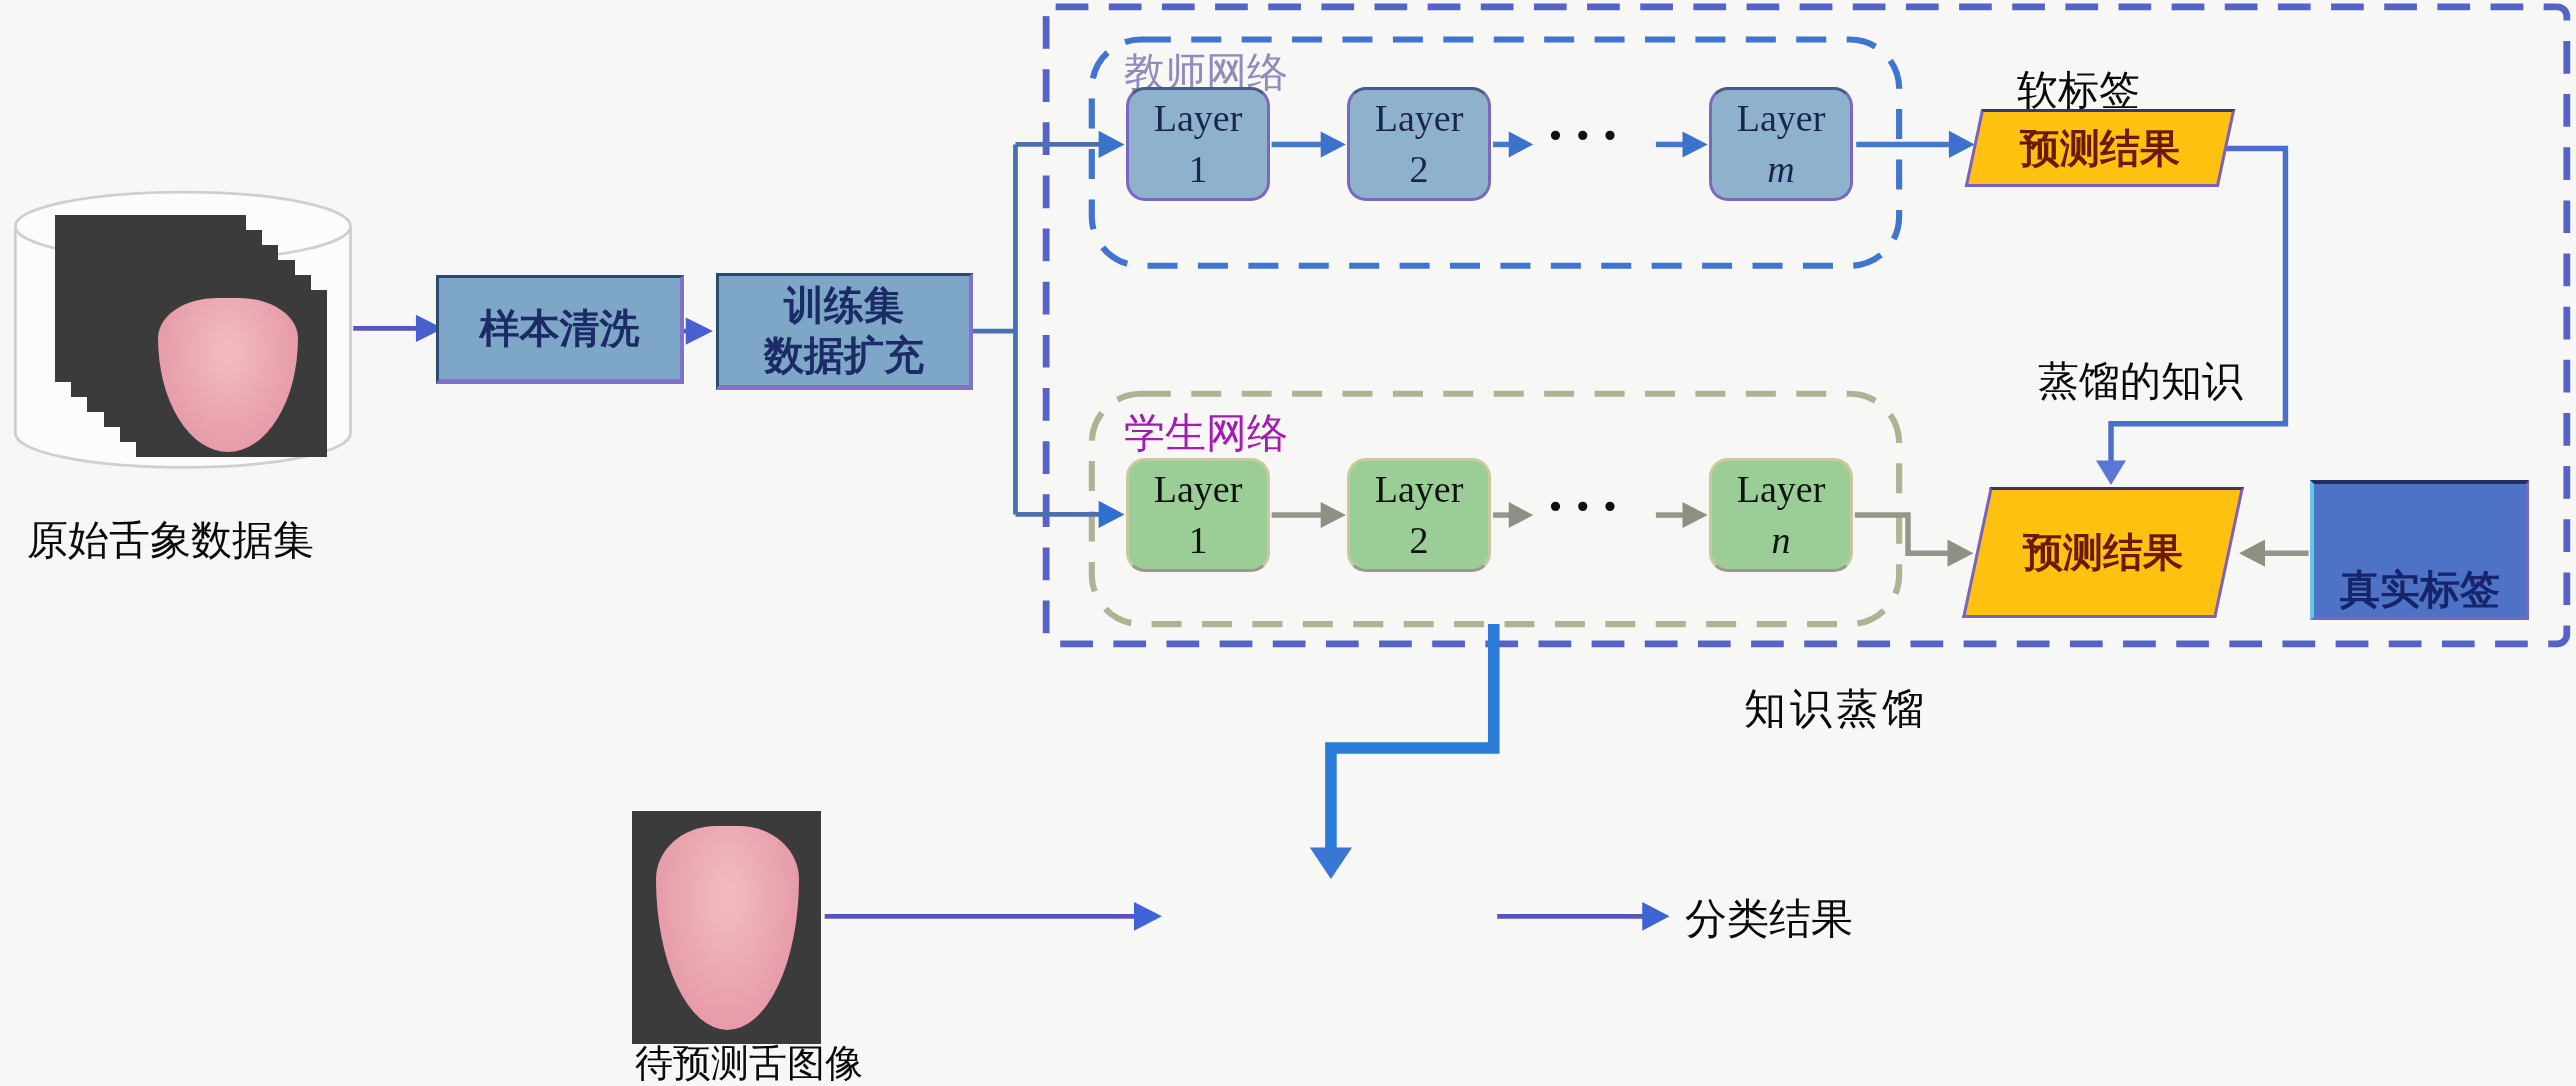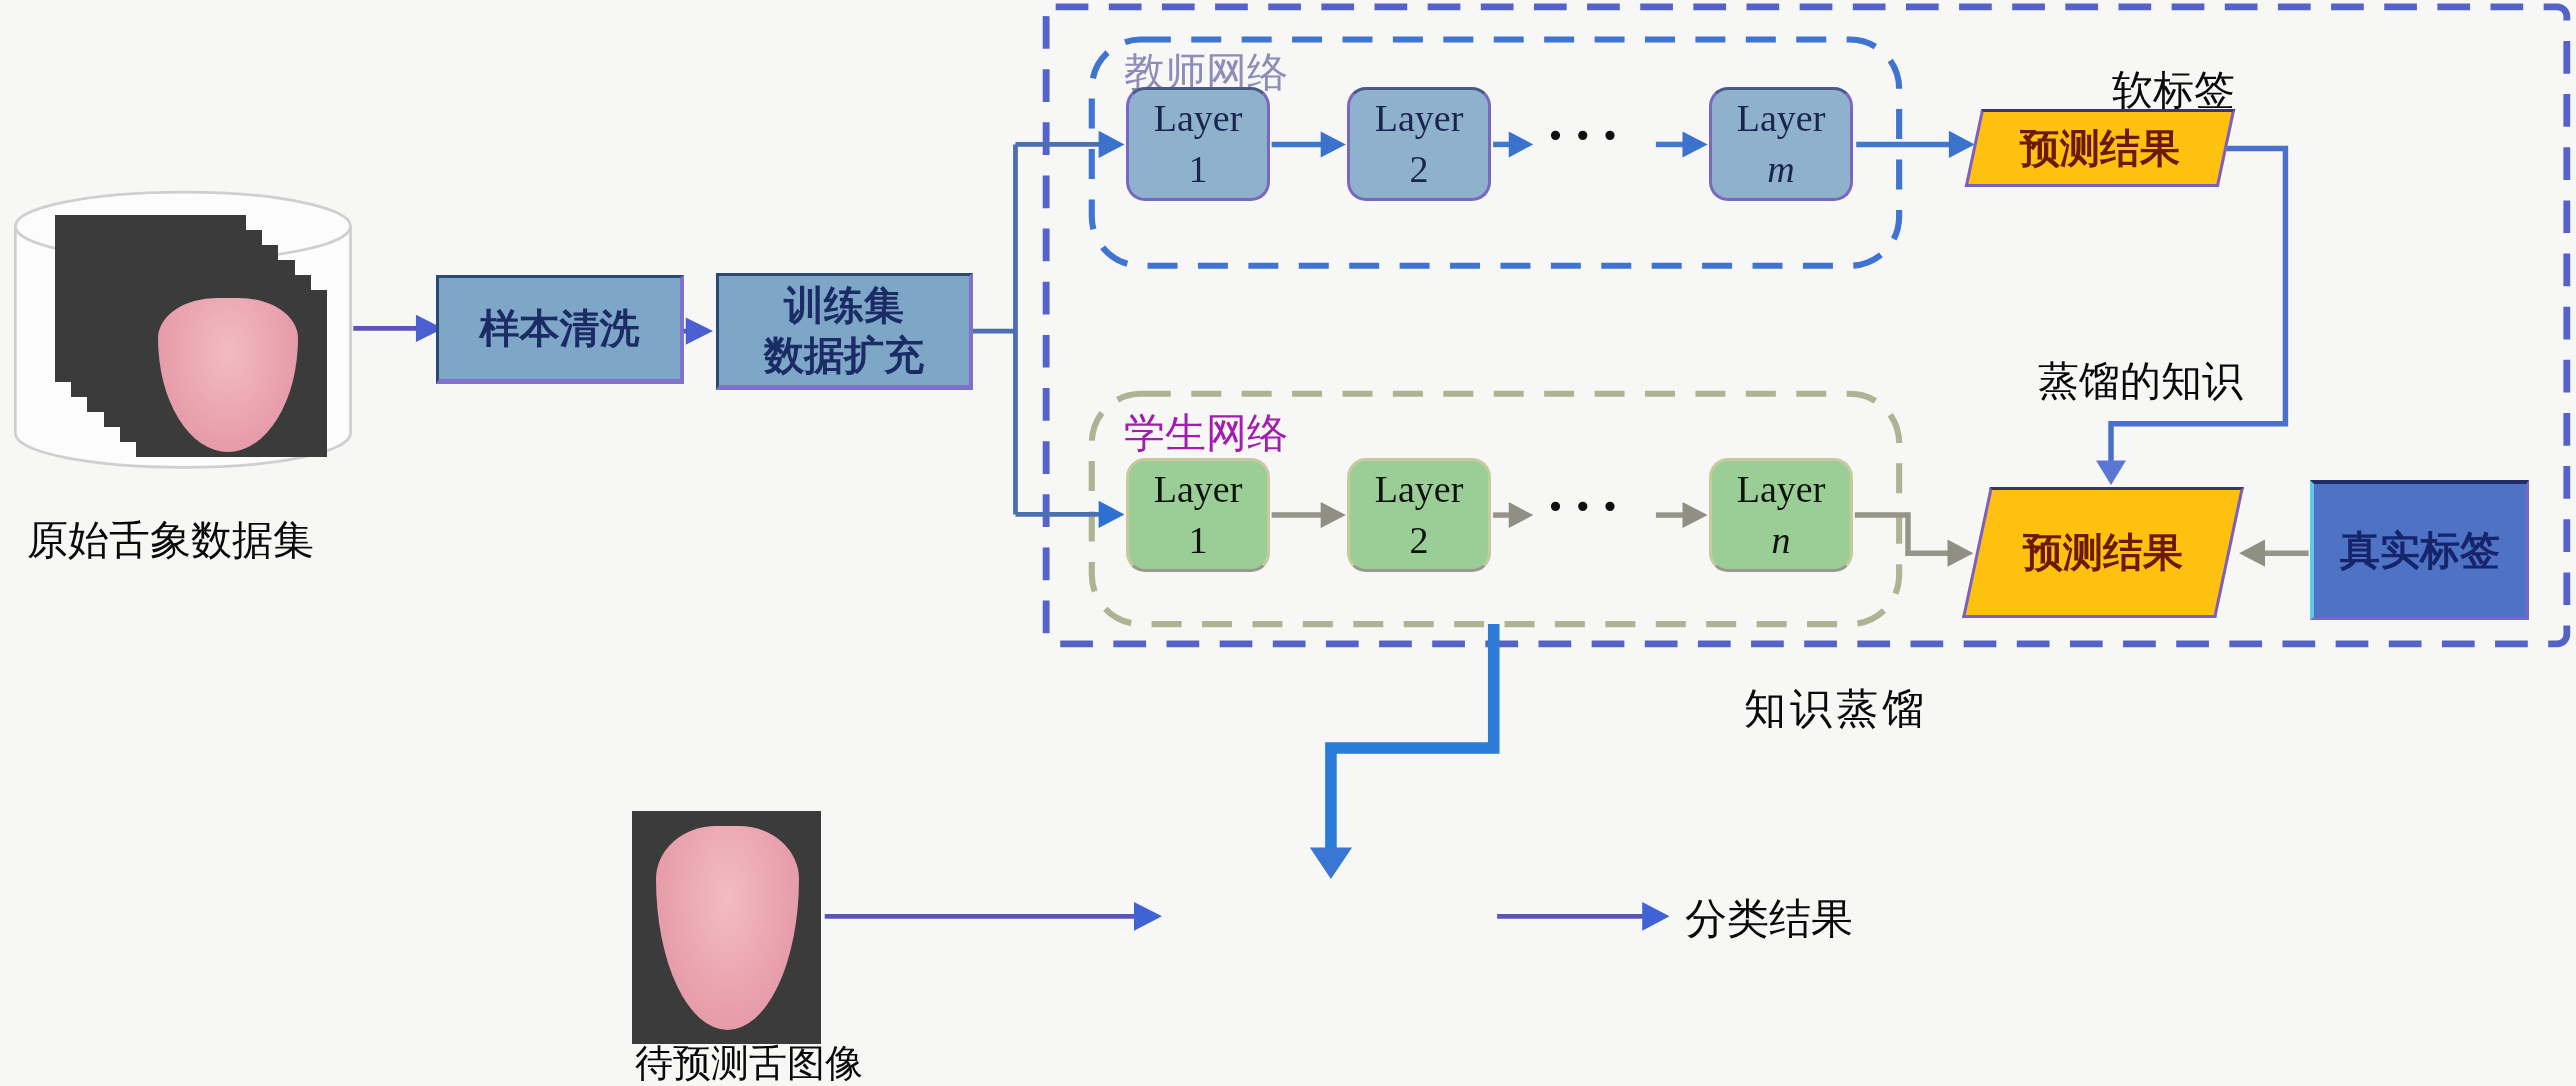--- a/index.html
+++ b/index.html
@@ -17,21 +17,21 @@
   .layer-s{background:#9bce96;border:3.4px solid #c9c9a0;border-bottom-color:#9a9a8c;color:#0d130d;}
   .dots{font-size:57px;font-weight:bold;color:#101010;letter-spacing:8.2px;z-index:2;position:absolute;}
   .para{position:absolute;z-index:2;background:#fec110;border:3.4px solid #7a5fc8;border-top-color:#3c3566;
         transform:skewX(-12deg);display:flex;align-items:center;justify-content:center;box-sizing:border-box;}
   .para .txt{transform:skewX(12deg);font-size:40px;font-weight:700;color:#6b1a00;}
   .lbl{position:absolute;z-index:2;color:#0a0a0a;font-size:41px;white-space:nowrap;}
   .photo{position:absolute;background:#3b3b3b;}
   .tongue{position:absolute;background:radial-gradient(ellipse at 50% 35%, #f2bcc2 0%, #e9a2ae 55%, #e08f9f 100%);
           border-radius:42% 42% 50% 50% / 26% 26% 74% 74%;}
   .truebox{position:absolute;z-index:2;background:#4e73c4;border:3.4px solid #7668c4;border-top:4.8px solid #1f2f66;
-           border-left:4.8px solid #62c8e8;display:flex;align-items:center;justify-content:center;
+           border-left:4.8px solid #62c8e8;display:flex;align-items:flex-end;justify-content:center;
            color:#15246b;font-size:40px;font-weight:600;box-sizing:border-box;}
 </style>
 </head>
 <body>
 
 <div id="canvas">
 
   <svg id="wires" viewBox="0 0 3780 1594">
 
     <rect x="1535" y="10" width="2232" height="935" rx="14" fill="none" stroke="#5563c8" stroke-width="10" stroke-dasharray="48 30"></rect>
@@ -124,21 +124,21 @@
   <div class="layer layer-t abs" style="left:1347px;top:87px;width:144px;height:114px;">
     <span>Layer</span>
     <span>2</span>
   </div>
   <div class="dots" style="left:1546px;top:102px;">···</div>
   <div class="layer layer-t abs" style="left:1709px;top:87px;width:144px;height:114px;">
     <span>Layer</span>
     <span style="font-style:italic;">m</span>
   </div>
 
-  <div class="lbl" style="left:2017px;top:63px;width:218px;text-align:right;">软标签</div>
+  <div class="lbl" style="left:2017px;top:63px;width:218px;text-align:left;">软标签</div>
   <div class="para" style="left:1973px;top:109px;width:254px;height:78px;">
     <div class="txt">预测结果</div>
   </div>
   <div class="lbl" style="left:2038px;top:354px;">蒸馏的知识</div>
 
   <div class="lbl" style="left:1124px;top:406px;color:#a21caf;">学生网络</div>
   <div class="layer layer-s abs" style="left:1126px;top:458px;width:144px;height:114px;">
     <span>Layer</span>
     <span>1</span>
   </div>

